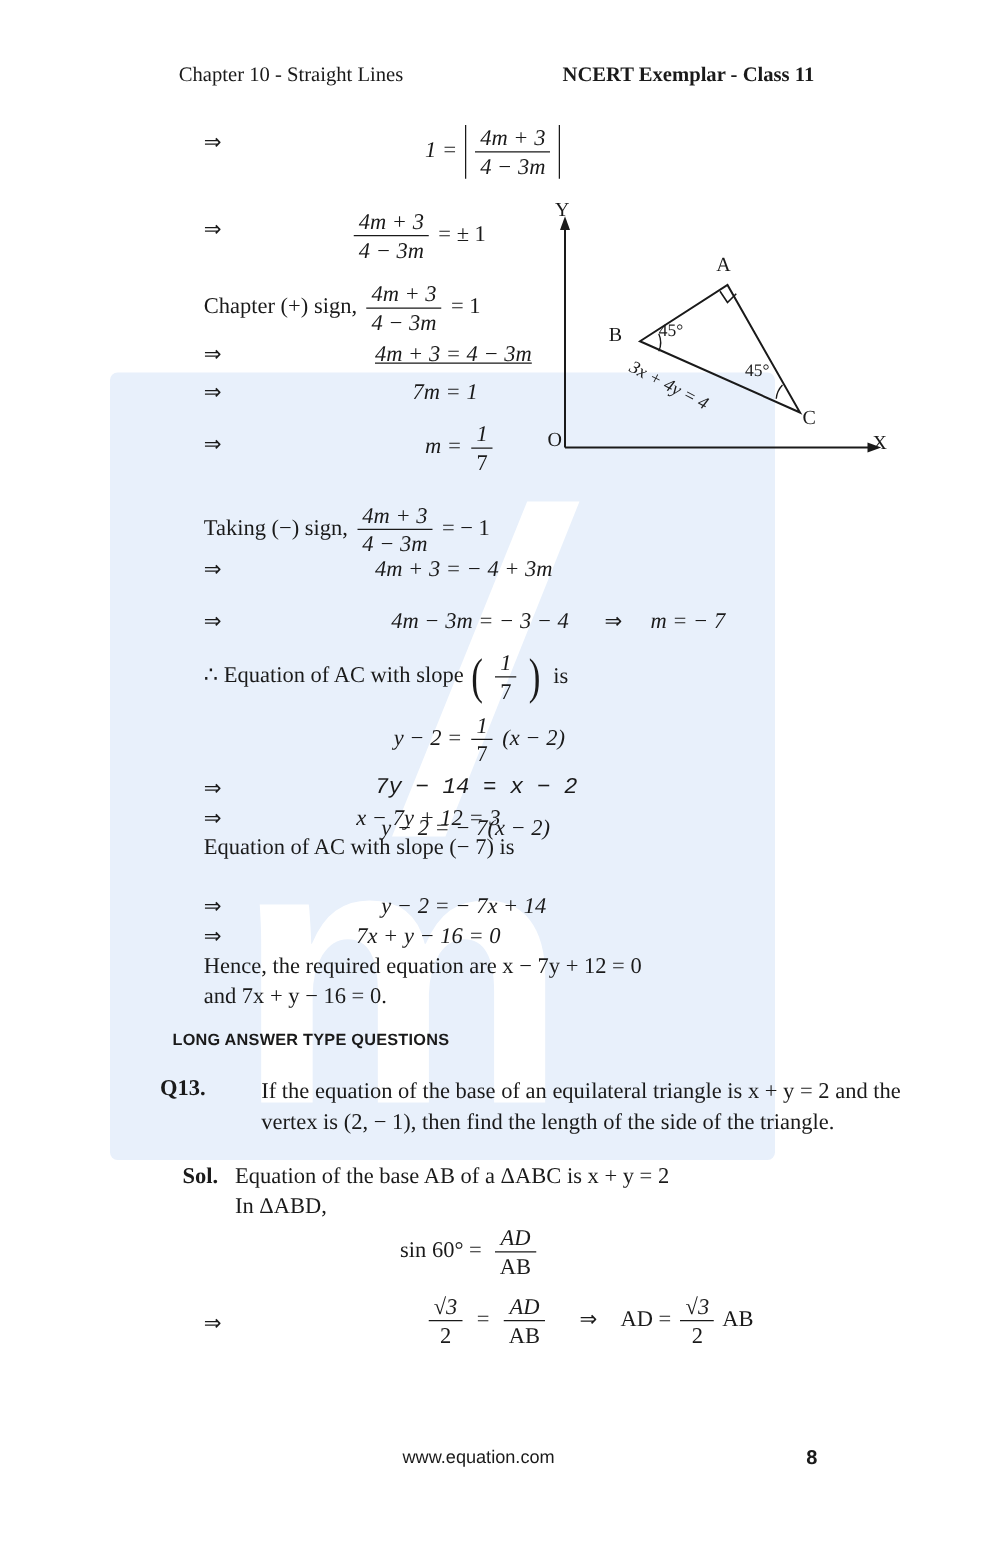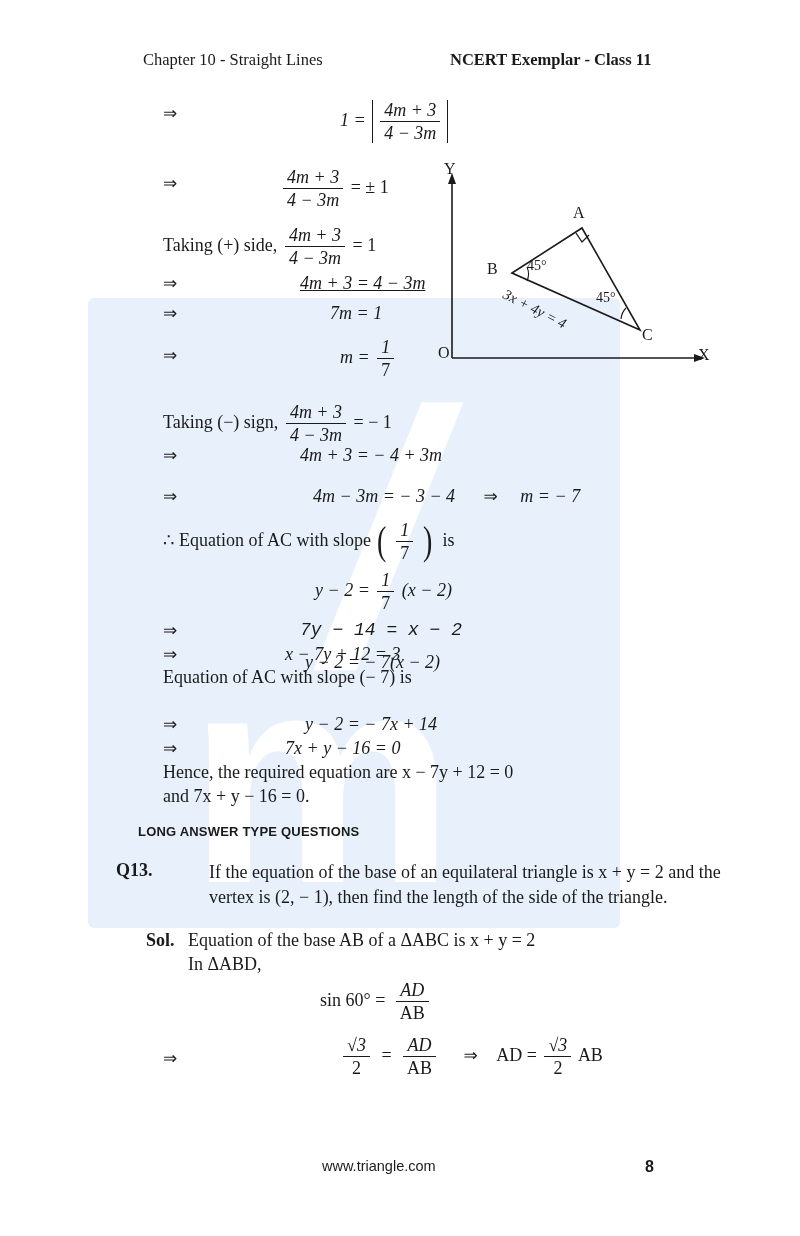--- a/index.html
+++ b/index.html
@@ -221,21 +221,21 @@
     </div>
     <div class="row" style="left:280px; top:167px;">
       <span class="frac">
         <span class="num it">4m + 3</span>
         <span class="den it">4 − 3m</span>
       </span>
       <span>= ± 1</span>
     </div>
 
     <div class="row" style="left:163px; top:225px;">
-      <span>Taking (+) side,</span>
+      <span>Chapter (+) sign,</span>
       <span class="frac">
         <span class="num it">4m + 3</span>
         <span class="den it">4 − 3m</span>
       </span>
       <span>= 1</span>
     </div>
 
     <div class="row" style="left:163px; top:273px;">
       <span class="arrow">⇒</span>
     </div>
@@ -322,21 +322,21 @@
     <div class="row" style="left:163px; top:738px;">
       <span class="arrow">⇒</span>
     </div>
     <div class="row it" style="left:285px; top:738px;">7x + y − 16 = 0</div>
 
     <div class="row" style="left:163px; top:762px;">Hence, the required equation are x − 7y + 12 = 0</div>
     <div class="row" style="left:163px; top:786px;">and 7x + y − 16 = 0.</div>
 
     <div class="section-title">LONG ANSWER TYPE QUESTIONS</div>
 
-    <div class="qlabel" style="left:116px; top:860px;">Q13.</div>
+    <div class="qlabel" style="left:128px; top:860px;">Q13.</div>
     <div class="qtext" style="left:188px; top:860px;">If the equation of the base of an equilateral triangle is x + y = 2 and the vertex is (2, − 1), then find the length of the side of the triangle.</div>
 
     <div class="qlabel" style="left:146px; top:930px;">Sol.</div>
     <div class="row" style="left:188px; top:930px;">Equation of the base AB of a ΔABC is x + y = 2</div>
     <div class="row" style="left:188px; top:954px;">In ΔABD,</div>
 
     <div class="row" style="left:320px; top:980px;">
       <span>sin 60° =</span>
       <span class="frac" style="margin-left:6px;">
         <span class="num">AD</span>
@@ -387,18 +387,18 @@
       <span class="fig-label" style="left:268px; top:178px;">X</span>
       <span class="fig-label" style="left:143px; top:36px;">A</span>
       <span class="fig-label" style="left:57px; top:92px;">B</span>
       <span class="fig-label" style="left:212px; top:158px;">C</span>
       <span class="fig-label" style="left:97px; top:90px; font-size:14px;">45°</span>
       <span class="fig-label" style="left:166px; top:122px; font-size:14px;">45°</span>
       <span class="fig-label it" style="left:78px; top:118px; font-size:14.5px; transform:rotate(27deg); transform-origin:left top;">3x + 4y = 4</span>
     </div>
 
     <div class="footer">
-      <span class="site">www.triangle.com</span>
+      <span class="site">www.equation.com</span>
       <span class="pageno">8</span>
     </div>
 
   </div>
 </div>
 
 </body></html>

